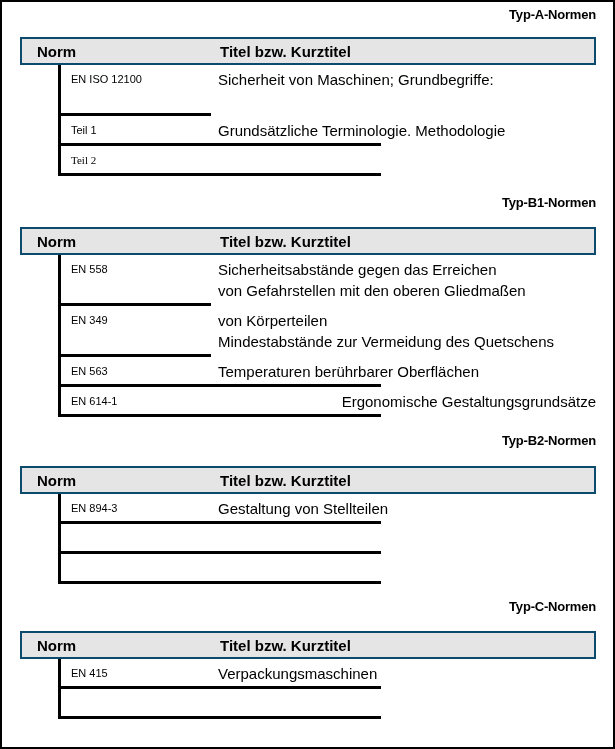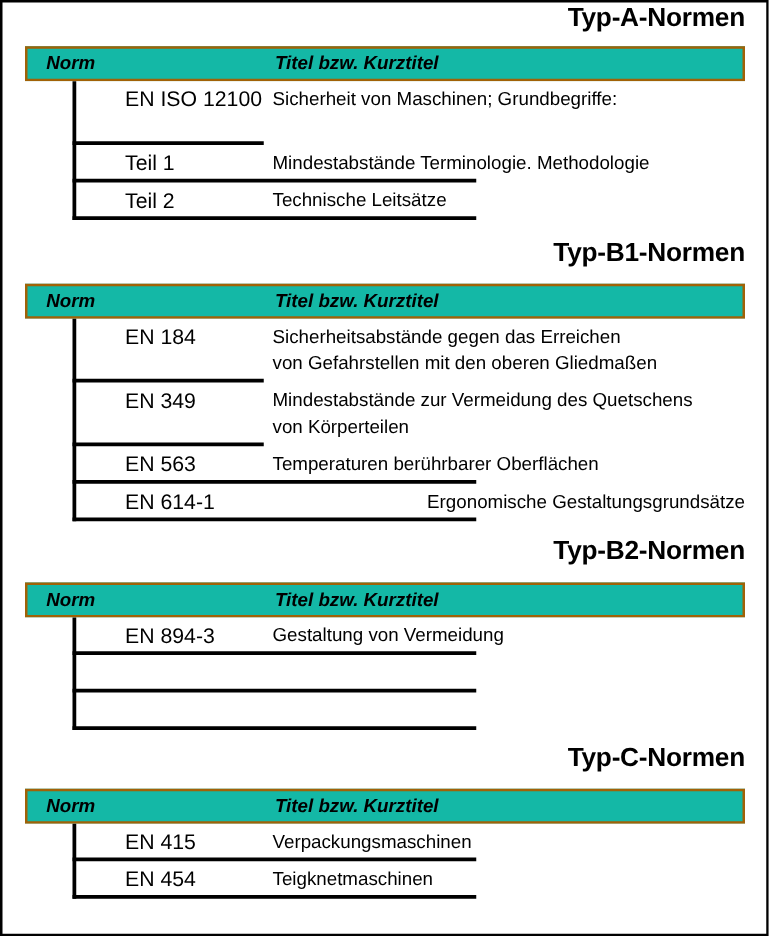--- a/index.html
+++ b/index.html
@@ -34,43 +34,42 @@
     position: absolute;
     left: 0;
     width: 611px;
   }
 
   
   .section-title {
     position: absolute;
     right: 17px;
     top: 0;
-    font-size: 21px;
+    font-size: 13px;
     font-weight: bold;
     letter-spacing: -0.2px;
     line-height: 22px;
     white-space: nowrap;
     text-align: right;
   }
 
   
   .table {
     position: absolute;
     left: 18px;
     width: 576px;
   }
 
   
   .thead {
     position: relative;
     height: 28px;
-    border: 2px solid #a16207;
+    border: 2px solid #0c4a6e;
     box-sizing: border-box;
-    background: #14b8a6;
-    font-style: italic;
+    background: #e5e5e5;
   }
   .th {
     position: absolute;
     top: 50%;
     transform: translateY(-50%);
     font-size: 15px;
     font-weight: bold;
     line-height: 17px;
     white-space: nowrap;
   }
@@ -95,23 +94,23 @@
   .row {
     position: relative;
     box-sizing: border-box;
   }
   .row-cells {
     position: relative;
     height: 100%;
   }
   .cell-norm {
     position: absolute;
-    left: 80px;
+    left: 51px;
     top: 4px;
-    font-size: 17px;
+    font-size: 11px;
     line-height: 21px;
     white-space: nowrap;
   }
   .cell-title {
     position: absolute;
     left: 198px;
     top: 4px;
     right: 0;
     font-size: 15px;
     line-height: 21px;
@@ -152,62 +151,59 @@
                 <div class="cell-title">
                   <span class="line">Sicherheit von Maschinen; Grundbegriffe:</span>
                 </div>
               </div>
             </div>
             <div class="sep short" style="top: 48px;"></div>
             <div class="row" style="height: 30px;">
               <div class="row-cells">
                 <div class="cell-norm">Teil 1</div>
                 <div class="cell-title">
-                  <span class="line">Mindestabstände Terminologie. Methodologie</span>
+                  <span class="line">Grundsätzliche Terminologie. Methodologie</span>
                 </div>
               </div>
             </div>
             <div class="sep long" style="top: 78px;"></div>
-            <div class="row" style="height: 30px;">
+            <div class="row" style="height: 30px; font-family: Liberation Serif, serif;">
               <div class="row-cells">
                 <div class="cell-norm">Teil 2</div>
-                <div class="cell-title">
-                  <span class="line">Technische Leitsätze</span>
-                </div>
               </div>
             </div>
             <div class="sep long" style="top: 108px;"></div>
           </div>
         </div>
       </div>
       <div class="section" style="top: 190px;">
         <div class="section-title">Typ-B1-Normen</div>
         <div class="table" style="top: 35px;">
           <div class="thead">
             <div class="th th-norm">Norm</div>
             <div class="th th-titel">Titel bzw. Kurztitel</div>
           </div>
           <div class="tbody" style="height: 162px;">
             <div class="vrule"></div>
             <div class="row" style="height: 51px;">
               <div class="row-cells">
-                <div class="cell-norm">EN 184</div>
+                <div class="cell-norm">EN 558</div>
                 <div class="cell-title">
                   <span class="line">Sicherheitsabstände gegen das Erreichen</span>
                   <span class="line">von Gefahrstellen mit den oberen Gliedmaßen</span>
                 </div>
               </div>
             </div>
             <div class="sep short" style="top: 48px;"></div>
             <div class="row" style="height: 51px;">
               <div class="row-cells">
                 <div class="cell-norm">EN 349</div>
                 <div class="cell-title">
+                  <span class="line">von Körperteilen</span>
                   <span class="line">Mindestabstände zur Vermeidung des Quetschens</span>
-                  <span class="line">von Körperteilen</span>
                 </div>
               </div>
             </div>
             <div class="sep short" style="top: 99px;"></div>
             <div class="row" style="height: 30px;">
               <div class="row-cells">
                 <div class="cell-norm">EN 563</div>
                 <div class="cell-title">
                   <span class="line">Temperaturen berührbarer Oberflächen</span>
                 </div>
@@ -234,21 +230,21 @@
             <div class="th th-titel">Titel bzw. Kurztitel</div>
           </div>
           <div class="tbody" style="height: 90px;">
             <div class="vrule"></div>
             <div class="sep long" style="top: 27px;"></div>
             <div class="sep long" style="top: 57px;"></div>
             <div class="row" style="height: 30px;">
               <div class="row-cells">
                 <div class="cell-norm">EN 894-3</div>
                 <div class="cell-title">
-                  <span class="line">Gestaltung von Vermeidung</span>
+                  <span class="line">Gestaltung von Stellteilen</span>
                 </div>
               </div>
             </div>
             <div class="sep long" style="top: 87px;"></div>
           </div>
         </div>
       </div>
       <div class="section" style="top: 594px;">
         <div class="section-title">Typ-C-Normen</div>
         <div class="table" style="top: 35px;">
@@ -260,26 +256,18 @@
             <div class="vrule"></div>
             <div class="row" style="height: 30px;">
               <div class="row-cells">
                 <div class="cell-norm">EN 415</div>
                 <div class="cell-title">
                   <span class="line">Verpackungsmaschinen</span>
                 </div>
               </div>
             </div>
             <div class="sep long" style="top: 27px;"></div>
-            <div class="row" style="height: 30px;">
-              <div class="row-cells">
-                <div class="cell-norm">EN 454</div>
-                <div class="cell-title">
-                  <span class="line">Teigknetmaschinen</span>
-                </div>
-              </div>
-            </div>
             <div class="sep long" style="top: 57px;"></div>
           </div>
         </div>
       </div>
     </div>
 </div>
 
 </body></html>

